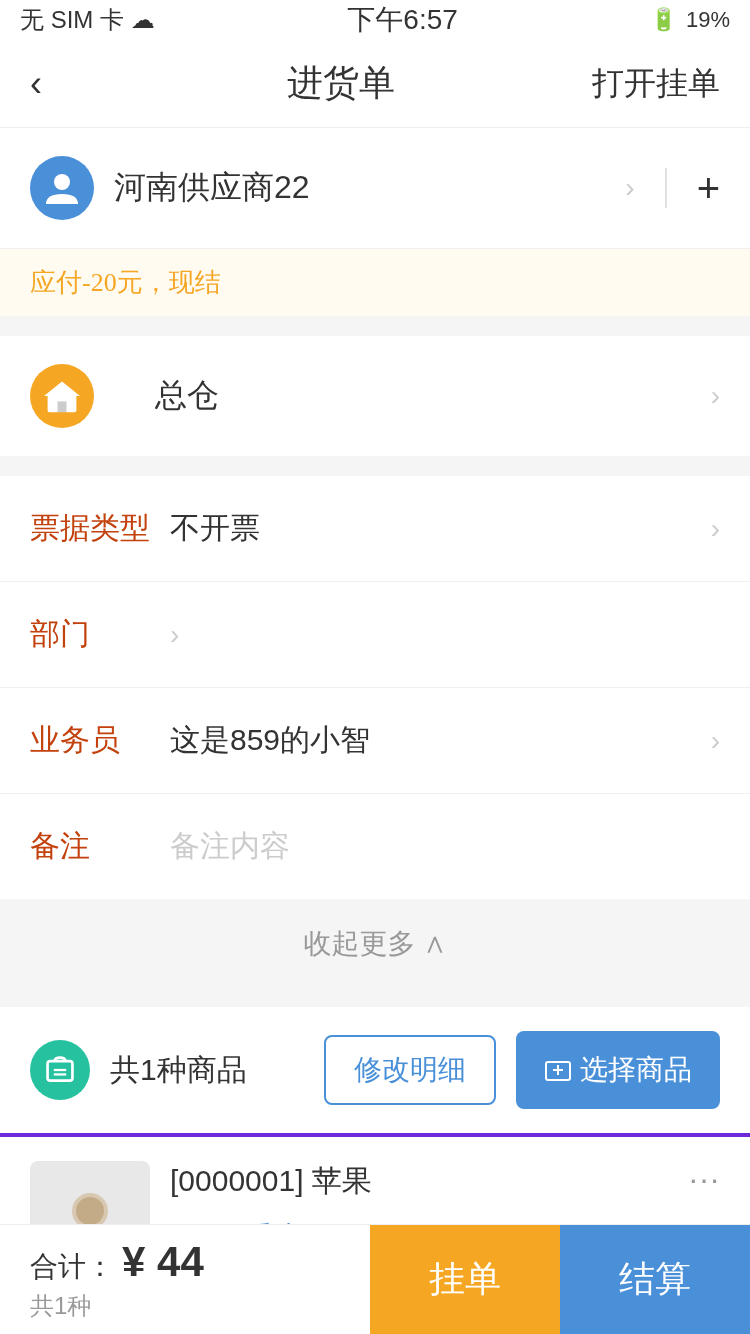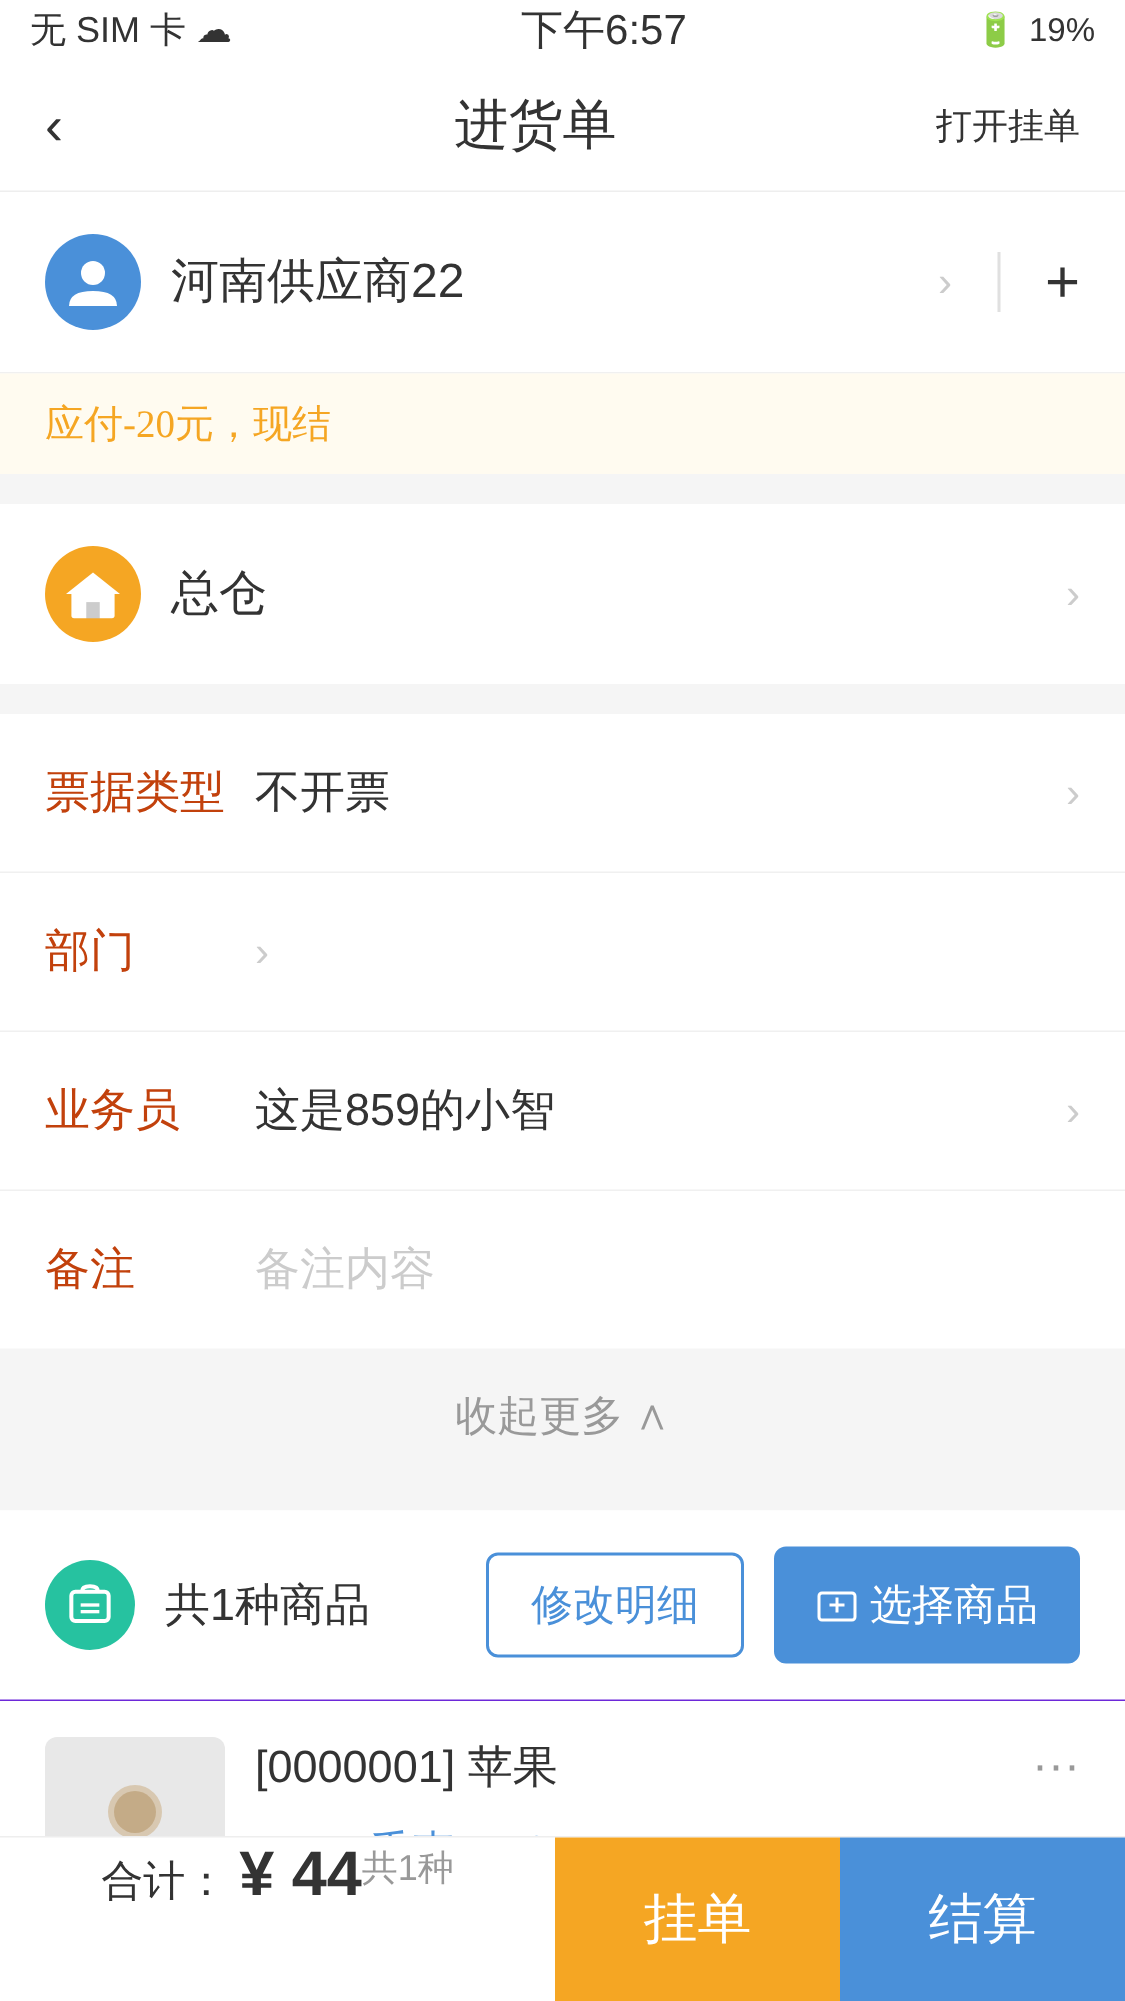--- a/index.html
+++ b/index.html
@@ -45,21 +45,21 @@
       color: #333;
       cursor: pointer;
       width: 60px;
     }
     .nav-title {
       font-size: 36px;
       font-weight: 500;
       color: #333;
     }
     .nav-action {
-      font-size: 24px;
+      font-size: 32px;
       color: #333;
     }
 
     
     .card {
       background: #fff;
       margin-bottom: 0;
     }
 
     
@@ -228,21 +228,21 @@
       align-items: center;
       gap: 8px;
     }
 
     
     .product-item {
       background: #fff;
       display: flex;
       align-items: flex-start;
       padding: 24px 30px;
-      border-top: 1px solid #6d28d9;
+      border-top: 4px solid #6d28d9;
       gap: 20px;
     }
     .product-thumb {
       width: 120px;
       height: 120px;
       background: #e8e8e8;
       border-radius: 8px;
       display: flex;
       align-items: center;
       justify-content: center;
@@ -277,21 +277,21 @@
       width: 750px;
       height: 110px;
       display: flex;
       align-items: stretch;
       background: #fff;
       border-top: 1px solid #eee;
     }
     .bottom-total {
       flex: 1;
       display: flex;
-      flex-direction: row;
+      flex-direction: column;
       justify-content: center;
       padding: 0 30px;
     }
     .total-label {
       font-size: 28px;
       color: #333;
       display: flex;
       align-items: baseline;
       gap: 8px;
     }
@@ -365,21 +365,21 @@
       <div class="supplier-arrow">›</div>
       <div class="supplier-divider"></div>
       <div class="supplier-add">+</div>
     </div>
     <div class="notice-bar">
       <span>应付-20元，现结</span>
     </div>
   </div>
 
   <div class="card" style="margin-top:20px;">
-    <div class="warehouse-row" style="margin-top:0;">
+    <div class="warehouse-row" style="margin-top:0;gap:41px;">
       <div class="warehouse-icon">
         <svg viewBox="0 0 40 36" fill="white" width="36" height="36">
           <rect x="4" y="16" width="32" height="20" rx="2"></rect>
           <polygon points="0,18 20,2 40,18"></polygon>
           <rect x="15" y="24" width="10" height="12" fill="rgba(0,0,0,0.2)"></rect>
         </svg>
       </div>
       <div class="warehouse-name">总仓</div>
       <div class="row-arrow">›</div>
     </div>

